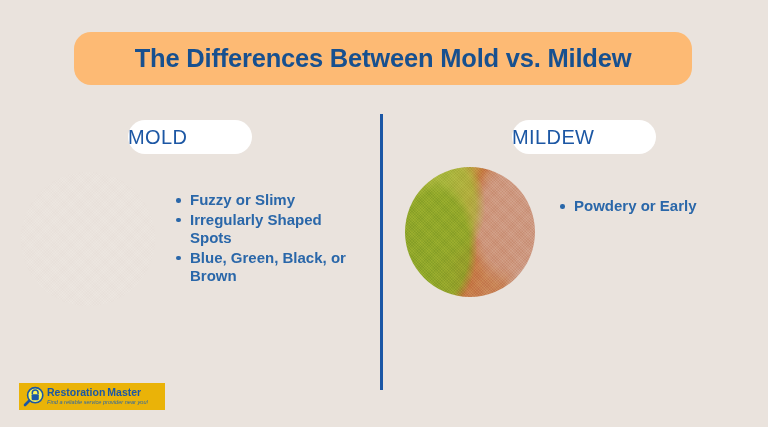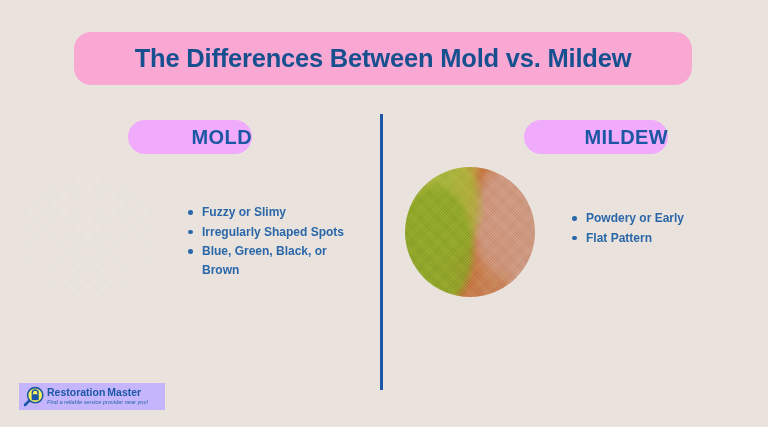--- a/index.html
+++ b/index.html
@@ -22,21 +22,21 @@
     height: 427px;
   }
 
   
   .title-card {
     position: absolute;
     left: 74px;
     top: 32px;
     width: 618px;
     height: 53px;
-    background: #f9a8d4;
+    background: #fdba74;
     border-radius: 17px;
     display: flex;
     align-items: center;
     justify-content: center;
   }
   .title-text {
     color: #17508f;
     font-size: 25.5px;
     font-weight: bold;
     letter-spacing: -0.2px;
@@ -50,38 +50,38 @@
     left: 380px;
     top: 114px;
     width: 3px;
     height: 276px;
     background: #1b57a5;
   }
 
   
   .badge {
     position: absolute;
-    background: #f0abfc;
+    background: #ffffff;
     border-radius: 999px;
     display: flex;
     align-items: center;
-    justify-content: flex-end;
+    justify-content: flex-start;
     color: #1c57a4;
     font-size: 20px;
-    font-weight: bold;
+    font-weight: normal;
     letter-spacing: 0.4px;
   }
   .badge-mold {
     left: 128px;
     top: 120px;
     width: 124px;
     height: 34px;
   }
   .badge-mildew {
-    left: 524px;
+    left: 512px;
     top: 120px;
     width: 144px;
     height: 34px;
   }
 
   
   .photo {
     position: absolute;
     border-radius: 50%;
     overflow: hidden;
@@ -124,25 +124,25 @@
     height: 100%;
     background-image:
       repeating-linear-gradient(45deg, rgba(255,255,255,0.06) 0 1px, rgba(0,0,0,0.05) 1px 2px),
       repeating-linear-gradient(-45deg, rgba(255,255,255,0.05) 0 1px, rgba(0,0,0,0.04) 1px 2px);
     mix-blend-mode: overlay;
   }
 
   
   .bullets {
     position: absolute;
-    margin: 12px;
+    margin: 0;
     padding: 0;
     list-style: none;
     color: #2a67a9;
-    font-size: 12px;
+    font-size: 15px;
     font-weight: bold;
     line-height: 18.5px;
   }
   .bullets li {
     position: relative;
     padding-left: 16px;
     margin-bottom: 1px;
   }
   .bullets li::before {
     content: "";
@@ -165,21 +165,21 @@
     width: 180px;
   }
 
   
   .logo {
     position: absolute;
     left: 19px;
     top: 383px;
     width: 146px;
     height: 27px;
-    background: #c4b5fd;
+    background: #eab308;
     display: flex;
     align-items: center;
     padding-left: 2px;
     box-sizing: border-box;
   }
   .logo-icon {
     width: 25px;
     height: 24px;
     flex: 0 0 25px;
     position: relative;
@@ -234,21 +234,20 @@
   <div class="badge badge-mildew">
     <span>MILDEW</span>
   </div>
 
   <div class="photo photo-mildew">
     <div class="photo-grain"></div>
   </div>
 
   <ul class="bullets bullets-mildew">
     <li><span>Powdery or Early</span></li>
-    <li><span>Flat Pattern</span></li>
   </ul>
 
   <div class="logo">
     <div class="logo-icon">
       <svg width="25" height="24" viewBox="0 0 25 24">
         <line x1="4" y1="20" x2="10" y2="14" stroke="#1b57a5" stroke-width="2.6" stroke-linecap="round"></line>
         <circle cx="14.2" cy="10.2" r="7.6" fill="#fbf35c" stroke="#1b57a5" stroke-width="1.6"></circle>
         <path d="M11.3 9.3 v-1.4 a2.9 2.9 0 0 1 5.8 0 v1.4" fill="none" stroke="#1b57a5" stroke-width="1.5"></path>
         <rect x="10.6" y="9.2" width="7.2" height="6.0" rx="1.1" fill="#1b57a5"></rect>
       </svg>

